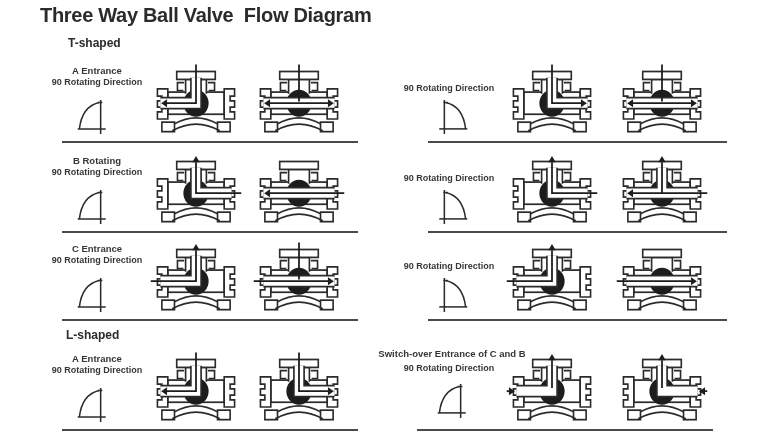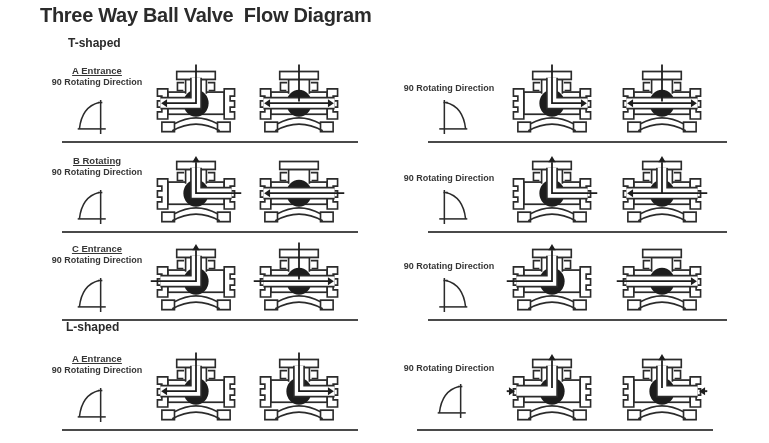--- a/index.html
+++ b/index.html
@@ -1,26 +1,26 @@
 <!DOCTYPE html>
 <html style="--ink: #2b2b2b; --ball: #1d1d1d; --line: #4a4a4a; --text: #363636;"><head>
 <meta charset="utf-8">
 <style>
   :root{ --ink:#2b2b2b; --ball:#1d1d1d; --line:#4a4a4a; --text:#363636; }
   html,body{margin:0;padding:0;background:#fff;}
   .canvas{position:relative;width:769px;height:443px;background:#fff;overflow:hidden;
-          font-family:"Liberation Sans",sans-serif;}
+          font-family:"Liberation Sans",sans-serif;border-radius:20px;}
   .title{position:absolute;left:40px;top:4px;font-size:20px;font-weight:bold;
          color:var(--ink);letter-spacing:-0.3px;white-space:pre;}
   .heading{position:absolute;font-size:12px;font-weight:bold;color:var(--ink);white-space:pre;}
   .heading.t{left:68px;top:36px;}
-  .heading.l{left:66px;top:320px;text-align:right;}
+  .heading.l{left:66px;top:328px;text-align:right;}
   .lbl{position:absolute;width:180px;text-align:center;color:var(--text);
        font-weight:bold;white-space:nowrap;}
-  .lbl.l1{font-size:9.5px;text-decoration:underline;}
+  .lbl.l1{font-size:9.5px;}
   .lbl.l2{font-size:9px;}
   .baseline{position:absolute;height:2.4px;background:var(--line);}
   .icon,.valve{position:absolute;}
   .b  {fill:#fff;stroke:var(--ink);stroke-width:2.2;}
   .nf {fill:none;stroke:var(--ink);stroke-width:2.2;}
   .cas{fill:none;stroke:var(--ink);stroke-width:16;}
   .chw{fill:none;stroke:#fff;stroke-width:11.5;}
   .arr{fill:none;stroke:var(--ball);stroke-width:2.4;}
   .hd {fill:var(--ball);stroke:none;}
   .ic {fill:none;stroke:var(--ink);stroke-width:1.8;}
@@ -346,20 +346,21 @@
       <rect class="b" x="34" y="12" width="52" height="10"></rect>
       <path class="nf" d="M44,26 H35 V36 H43"></path>
       <path class="nf" d="M76,26 H85 V36 H77"></path>
       <circle cx="60" cy="52" r="17" fill="#1d1d1d"></circle>
         <path class="cas" d="M60,20 V52 H108"></path>
         <path class="chw" d="M60,20 V52 H108"></path>
         <path class="arr" d="M60,3 V52 H101"></path>
         <polygon class="hd" points="107,52 99,47 99,57"></polygon>
       </svg></div>
     <div class="baseline" style="left: 62px; top: 428.5px; width: 296px;"></div>
+    <div class="lbl l1" style="left: 362px; top: 348px;">Switch-over Entrance of C and B</div>
     <div class="lbl l2" style="left: 359px; top: 363px;">90 Rotating Direction</div>
     <div class="icon" style="left: 436px; top: 381px;"><svg viewBox="0 0 40 44" width="34" height="40">
         <path class="ic" d="M29,2 V42"></path>
         <path class="ic" d="M2,36 H35"></path>
         <path class="ic" d="M4,36 Q7,10 27,5"></path>
         <path class="ic" d="M26,5 H31"></path>
       </svg></div>
     <div class="valve" style="left: 506px; top: 350px;"><svg viewBox="-2 0 124 96" width="92" height="76" preserveAspectRatio="none">
       <rect class="b" x="22" y="38" width="76" height="28"></rect>
       <path class="b" d="M22,34 H8 V43 H14 V49 H8 V57 H14 V63 H8 V72 H22 Z"></path>

